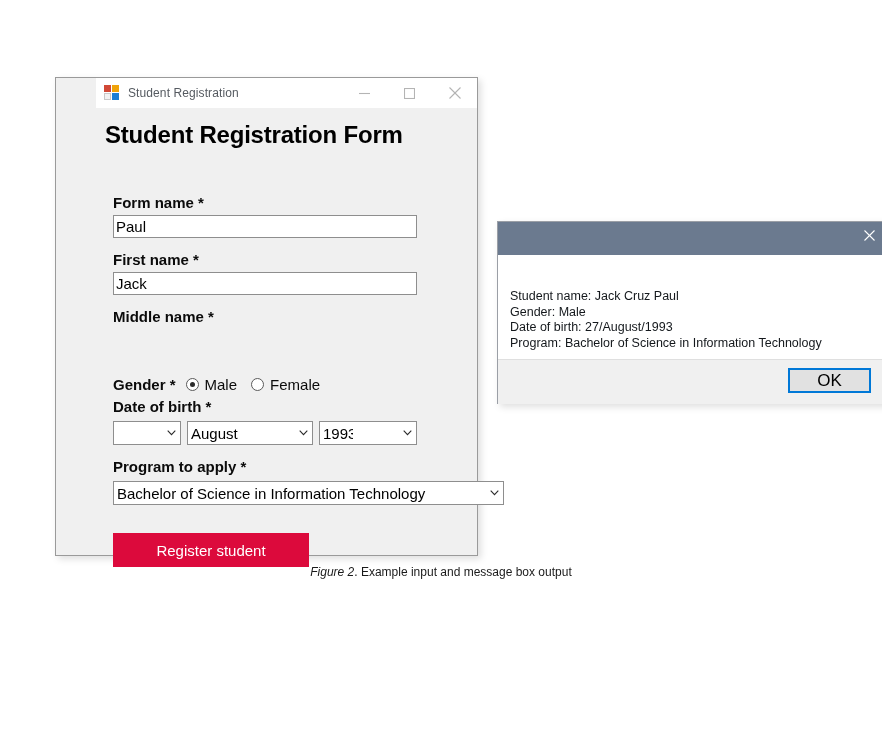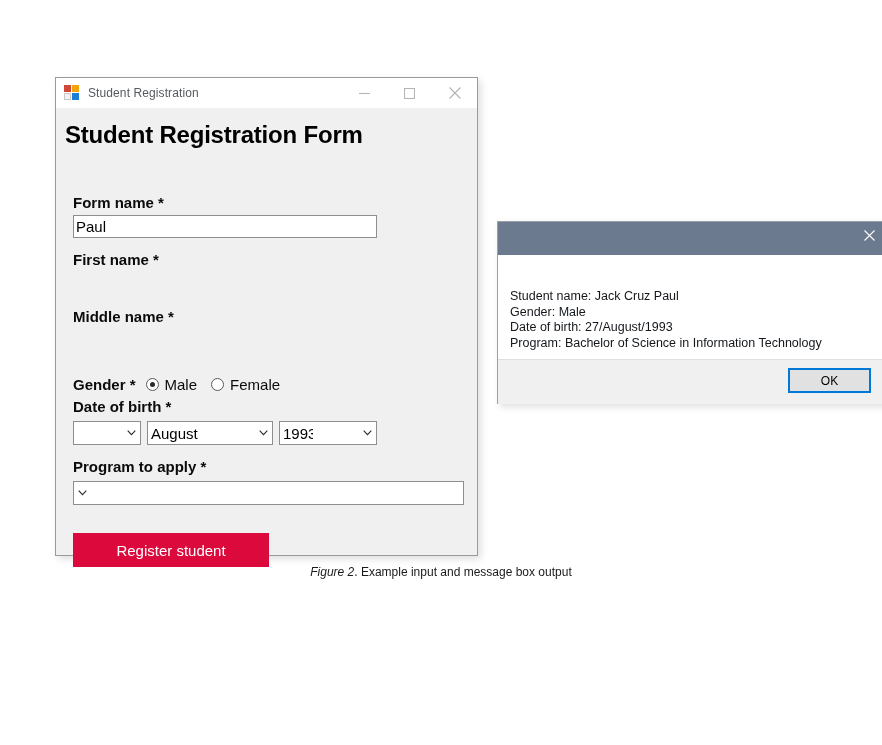--- a/index.html
+++ b/index.html
@@ -20,20 +20,21 @@
   #app-window {
     position: absolute;
     left: 55px;
     top: 77px;
     width: 423px;
     height: 479px;
     background: #f0f0f0;
     border: 1px solid #9a9a9a;
     box-sizing: border-box;
     box-shadow: 3px 3px 7px rgba(0,0,0,0.13);
+    padding-left: 40px;
   }
   #titlebar {
     height: 30px;
     background: #ffffff;
     display: flex;
     align-items: center;
     position: relative;
   }
   #app-icon {
     width: 16px;
@@ -250,21 +251,21 @@
   }
   #msgbox-ok {
     position: absolute;
     right: 19px;
     top: 8px;
     width: 83px;
     height: 25px;
     background: #e1e1e1;
     border: 2px solid #0078d7;
     box-sizing: border-box;
-    font-size: 12px;
+    font-size: 17px;
     font-family: "Liberation Sans", sans-serif;
     color: #000000;
     cursor: pointer;
     padding: 0;
   }
 
   
   #figure-caption {
     position: absolute;
     left: 0;
@@ -311,20 +312,21 @@
   </div>
 
   <div id="form-body">
 
     <div id="form-heading">Student Registration Form</div>
 
     <div class="field-label" style="top:86px;">Form name *</div>
     <input class="text-input" style="top: 107px;" type="text" value="Paul">
 
     <div class="field-label" style="top:143px;">First name *</div>
+    <input class="text-input" style="top: 164px;" type="text" value="Jack">
 
     <div class="field-label" style="top:200px;">Middle name *</div>
 
     <div id="gender-row">
       <span class="lbl">Gender *</span>
       <span class="radio-wrap">
         <span class="radio-dot checked"></span>
         <span class="radio-text">Male</span>
       </span>
       <span class="radio-wrap">
@@ -357,20 +359,21 @@
       <span class="val">1993</span>
       <span class="arrow">
         <svg width="9" height="6" viewBox="0 0 9 6">
             <polyline points="0.7,0.7 4.5,4.6 8.3,0.7" fill="none" stroke="#2b2b2b" stroke-width="1.1"></polyline>
           </svg>
       </span>
     </div>
 
     <div class="field-label" style="top:350px;">Program to apply *</div>
     <div class="combo" style="left:17px;top:373px;width:391px;">
+      <span class="val">Bachelor of Science in Information Technology</span>
       <span class="arrow">
         <svg width="9" height="6" viewBox="0 0 9 6">
             <polyline points="0.7,0.7 4.5,4.6 8.3,0.7" fill="none" stroke="#2b2b2b" stroke-width="1.1"></polyline>
           </svg>
       </span>
     </div>
 
     <button id="register-button">Register student</button>
 
   </div>

